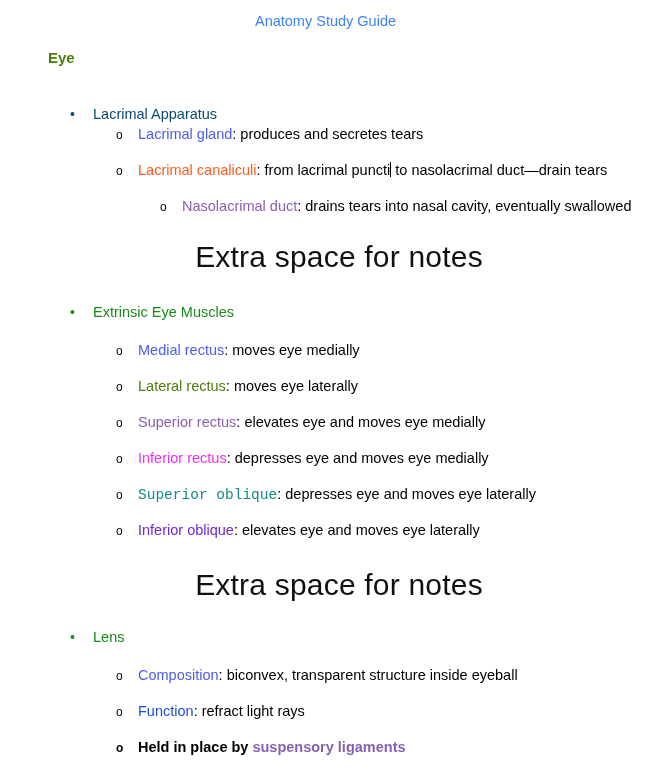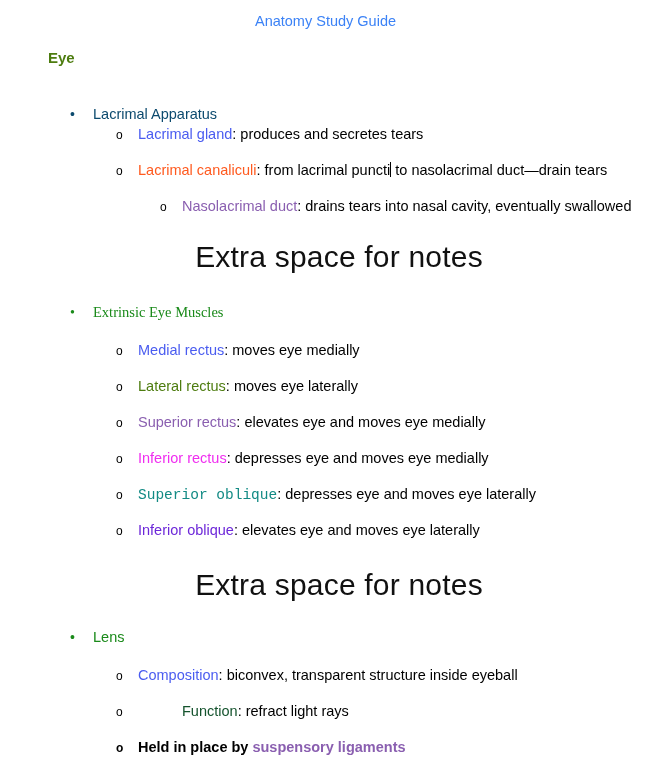--- a/index.html
+++ b/index.html
@@ -96,21 +96,21 @@
   <div class="l2" style="top:158px;">
     <span class="bullet">o</span><span style="color:#ff5a1f;">Lacrimal canaliculi</span><span>: from lacrimal puncti</span><span class="cursor"></span><span> to nasolacrimal duct—drain tears</span>
   </div>
 
   <div class="l2" style="top:194px;margin-left:44px;">
     <span class="bullet">o</span><span style="color:#8a5fb0;">Nasolacrimal duct</span><span>: drains tears into nasal cavity, eventually swallowed</span>
   </div>
 
   <div class="notes" style="top:240px;">Extra space for notes</div>
 
-  <div class="l1" style="top:302px; color:#1a8a1a;font-family:Liberation Serif, serif;">
+  <div class="l1" style="top:302px; color:#1a8a1a;">
     <span class="bullet">•</span><span>Extrinsic Eye Muscles</span>
   </div>
 
   <div class="l2" style="top:338px;">
     <span class="bullet">o</span><span style="color:#4a5cf0;">Medial rectus</span><span>: moves eye medially</span>
   </div>
 
   <div class="l2" style="top:374px;">
     <span class="bullet">o</span><span style="color:#4d7c0f;">Lateral rectus</span><span>: moves eye laterally</span>
   </div>
@@ -135,20 +135,20 @@
 
   <div class="l1" style="top:627px; color:#1a8a1a;">
     <span class="bullet">•</span><span>Lens</span>
   </div>
 
   <div class="l2" style="top:663px;">
     <span class="bullet">o</span><span style="color:#4a5cf0;">Composition</span><span>: biconvex, transparent structure inside eyeball</span>
   </div>
 
   <div class="l2" style="top:699px;">
-    <span class="bullet">o</span><span style="color:#14532d;margin-left:44px;">Function</span><span>: refract light rays</span>
+    <span class="bullet">o</span><span style="color:#1d4ed8;">Function</span><span>: refract light rays</span>
   </div>
 
   <div class="l2" style="top:735px;font-weight:bold;">
     <span class="bullet">o</span><span>Held in place by </span><span style="color:#8a5fb0;">suspensory ligaments</span>
   </div>
 
 </div>
 
 </body></html>

